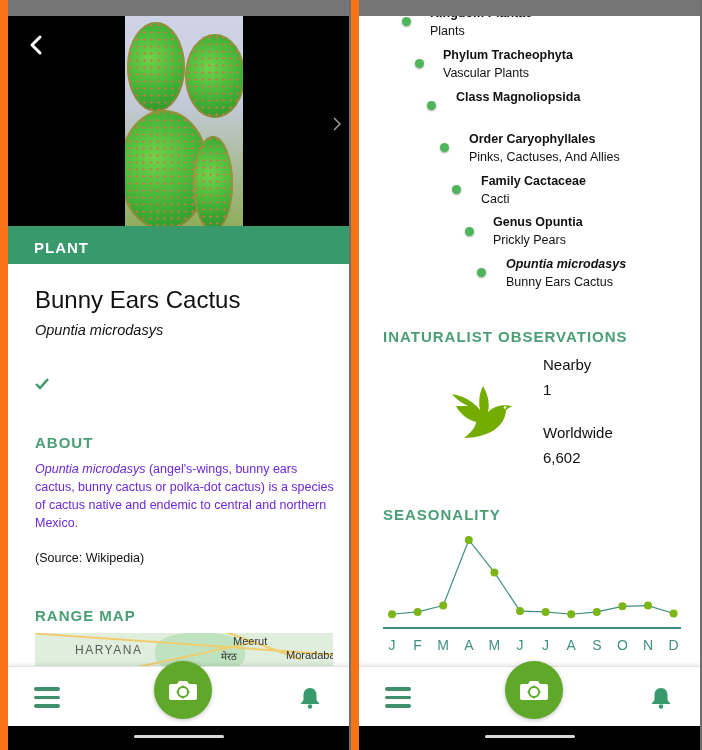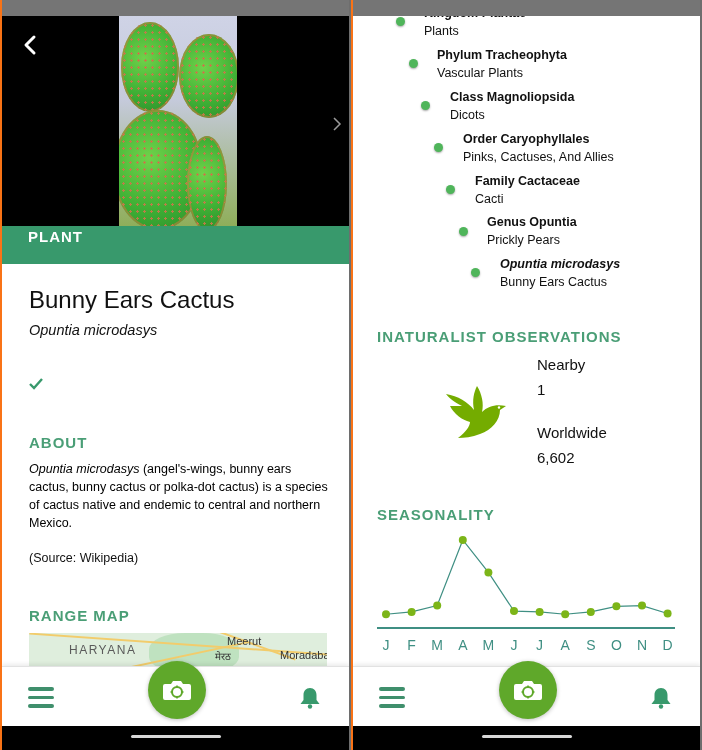--- a/index.html
+++ b/index.html
@@ -1,34 +1,34 @@
 <!DOCTYPE html>
 <html><head>
 <meta charset="utf-8">
 <style>
   * { box-sizing: border-box; margin: 0; padding: 0; }
   html, body { width: 702px; height: 750px; overflow: hidden; background: #ffffff; font-family: "Liberation Sans", sans-serif; color: #1a1a1a; }
-  .frame { position: absolute; top: 0; width: 351px; height: 750px; overflow: hidden; background: #fff; border-left: 2px solid #f97316; border-right: 2px solid #6e6e6e; }
+  .frame { position: absolute; top: 0; width: 351px; height: 750px; overflow: hidden; background: #fff; border-left: 8px solid #f97316; border-right: 2px solid #6e6e6e; }
   .frame.left { left: 0; }
   .frame.right { left: 351px; }
   .status-strip { position: absolute; top: 0; left: 0; right: 0; height: 16px; background: #757575; z-index: 5; }
 
   
   .hero { position: absolute; top: 16px; left: 0; right: 0; height: 210px; background: #000; }
   .hero-photo { position: absolute; left: 117px; top: 0; width: 118px; height: 210px; overflow: hidden; background: linear-gradient(180deg, #cfd3e6 0%, #c5cadb 40%, #8fae5a 100%); }
   .pad { position: absolute; border-radius: 50%; background: radial-gradient(circle at 40% 40%, #6fd24a 0%, #3fb035 55%, #2b8c2a 100%); box-shadow: inset 0 0 0 2px rgba(205,120,60,0.55); }
   .pad::after { content: ""; position: absolute; inset: 0; border-radius: 50%; background-image: radial-gradient(circle, #c9784a 1.1px, transparent 1.4px); background-size: 7px 7px; opacity: .9; }
   .back-btn { position: absolute; left: 18px; top: 18px; width: 22px; height: 22px; }
   .next-btn { position: absolute; right: 6px; top: 100px; width: 12px; height: 16px; }
-  .cat-bar { position: absolute; top: 226px; left: 0; right: 0; height: 38px; background: #38996c; color: #fff; font-weight: bold; font-size: 15px; letter-spacing: 1px; padding: 2px 0 0 26px; }
+  .cat-bar { position: absolute; top: 226px; left: 0; right: 0; height: 38px; background: #38996c; color: #fff; font-weight: bold; font-size: 15px; letter-spacing: 1px; padding: 13px 0 0 26px; }
   .title { position: absolute; top: 286px; left: 27px; font-size: 24px; color: #111; }
   .sci { position: absolute; top: 322px; left: 27px; font-size: 14.5px; font-style: italic; color: #111; }
   .observed { position: absolute; top: 378px; left: 27px; font-size: 12.5px; color: #222; display: flex; align-items: center; gap: 8px; }
   .section-h { position: absolute; font-weight: bold; font-size: 15px; letter-spacing: 1px; color: #4a9e76; }
-  .about-text { position: absolute; top: 460px; left: 27px; width: 305px; font-size: 12.5px; line-height: 18px; color: #000000; }
+  .about-text { position: absolute; top: 460px; left: 27px; width: 305px; font-size: 12.5px; line-height: 18px; color: #6d28d9; }
   .source { position: absolute; top: 551px; left: 27px; font-size: 12.5px; color: #111; }
   .map { position: absolute; top: 633px; left: 27px; width: 298px; height: 40px; background: #dfeedd; overflow: hidden; }
   .map .green1 { position: absolute; left: 120px; top: 0; width: 90px; height: 40px; background: #bfe2c0; border-radius: 40%; }
   .map .road { position: absolute; background: #f2cc6b; height: 2px; }
   .map .lbl { position: absolute; font-size: 12px; color: #5a5a5a; letter-spacing: 1.5px; }
   .map .city { position: absolute; font-size: 11px; color: #333; }
 
   
   .bottom-nav { position: absolute; top: 666px; left: 0; right: 0; height: 60px; background: #fff; border-top: 1px solid #e2e2e2; box-shadow: 0 -2px 4px rgba(0,0,0,0.08); }
   .menu-btn { position: absolute; left: 26px; top: 20px; width: 26px; height: 22px; }
@@ -130,21 +130,20 @@
 
     <div class="tax-dot" style="left:56px;top:59px;"></div>
     <div class="tax-item" style="left:84px;top:46px;">
       <div class="rank">Phylum Tracheophyta</div>
       <div>Vascular Plants</div>
     </div>
 
     <div class="tax-dot" style="left:68px;top:101px;"></div>
     <div class="tax-item" style="left:97px;top:88px;">
       <div class="rank">Class Magnoliopsida</div>
-      <div>Dicots</div>
     </div>
 
     <div class="tax-dot" style="left:81px;top:143px;"></div>
     <div class="tax-item" style="left:110px;top:130px;">
       <div class="rank">Order Caryophyllales</div>
       <div>Pinks, Cactuses, And Allies</div>
     </div>
 
     <div class="tax-dot" style="left:93px;top:185px;"></div>
     <div class="tax-item" style="left:122px;top:172px;">

